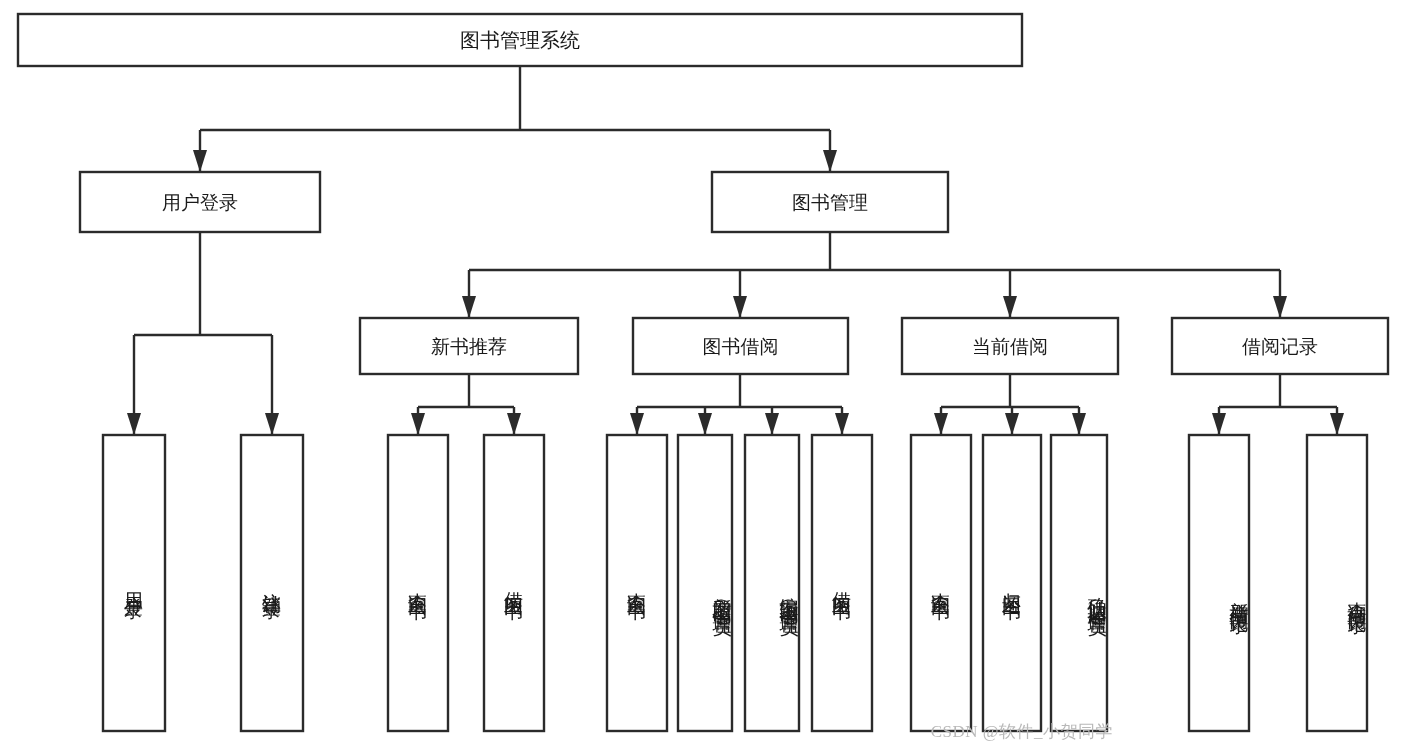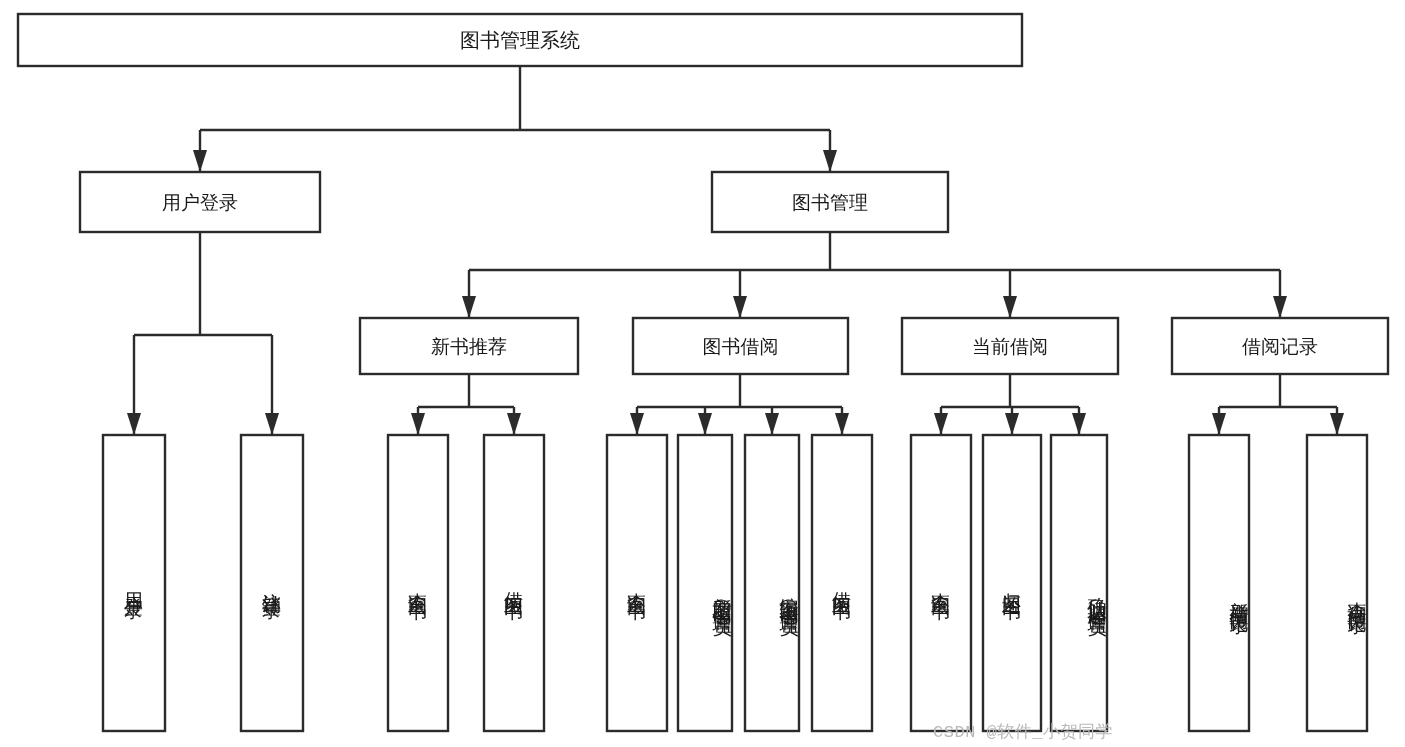--- a/index.html
+++ b/index.html
@@ -70,21 +70,21 @@
     white-space: nowrap;
     pointer-events: none;
   }
   .leaf-label.center-start {
     align-items: center;
   }
   .watermark {
     position: absolute;
     right: 8px;
     bottom: 4px;
-    font-family: Liberation Mono, monospace;
+    font-family: Liberation Serif, serif;
     font-size: 17px;
     color: #b9b9b9;
     white-space: nowrap;
     letter-spacing: 0.5px;
   }
 </style>
 </head>
 <body>
 
 <div id="diagram-root">

